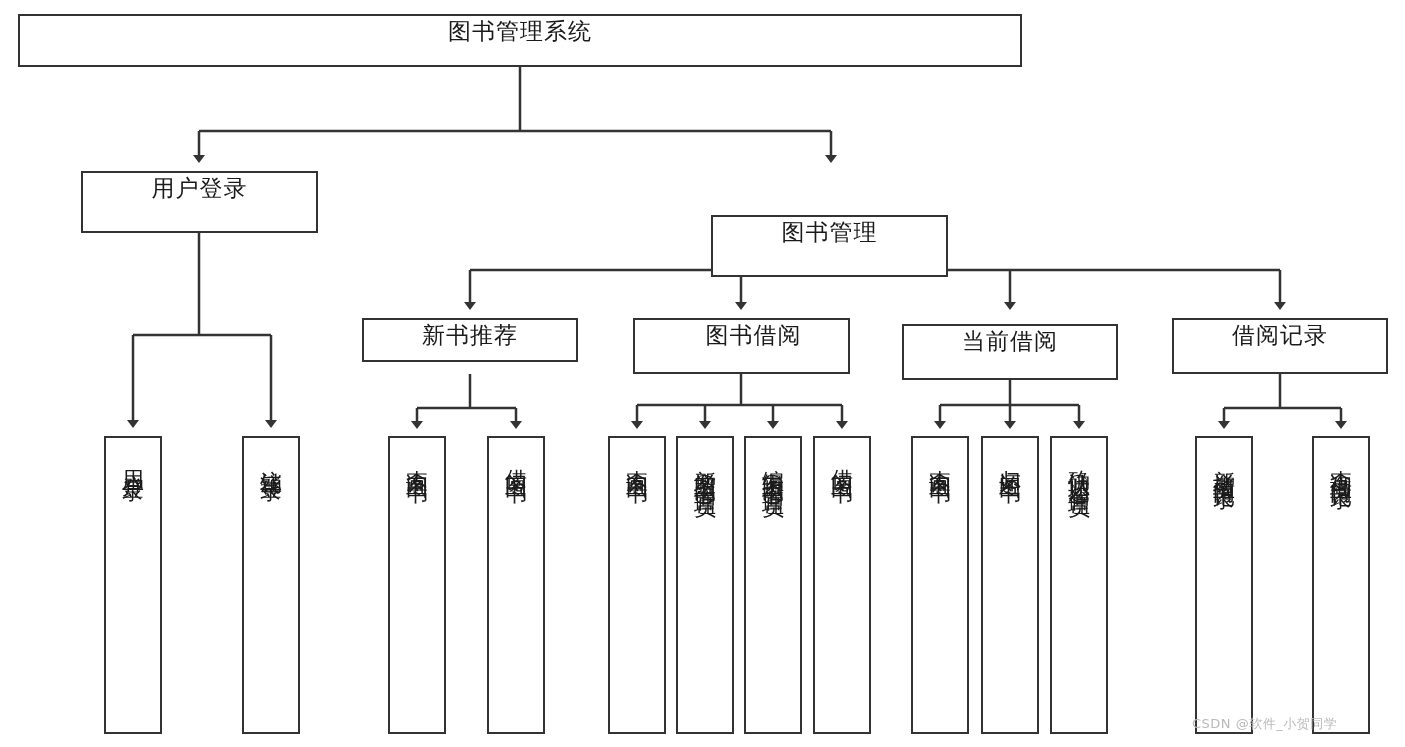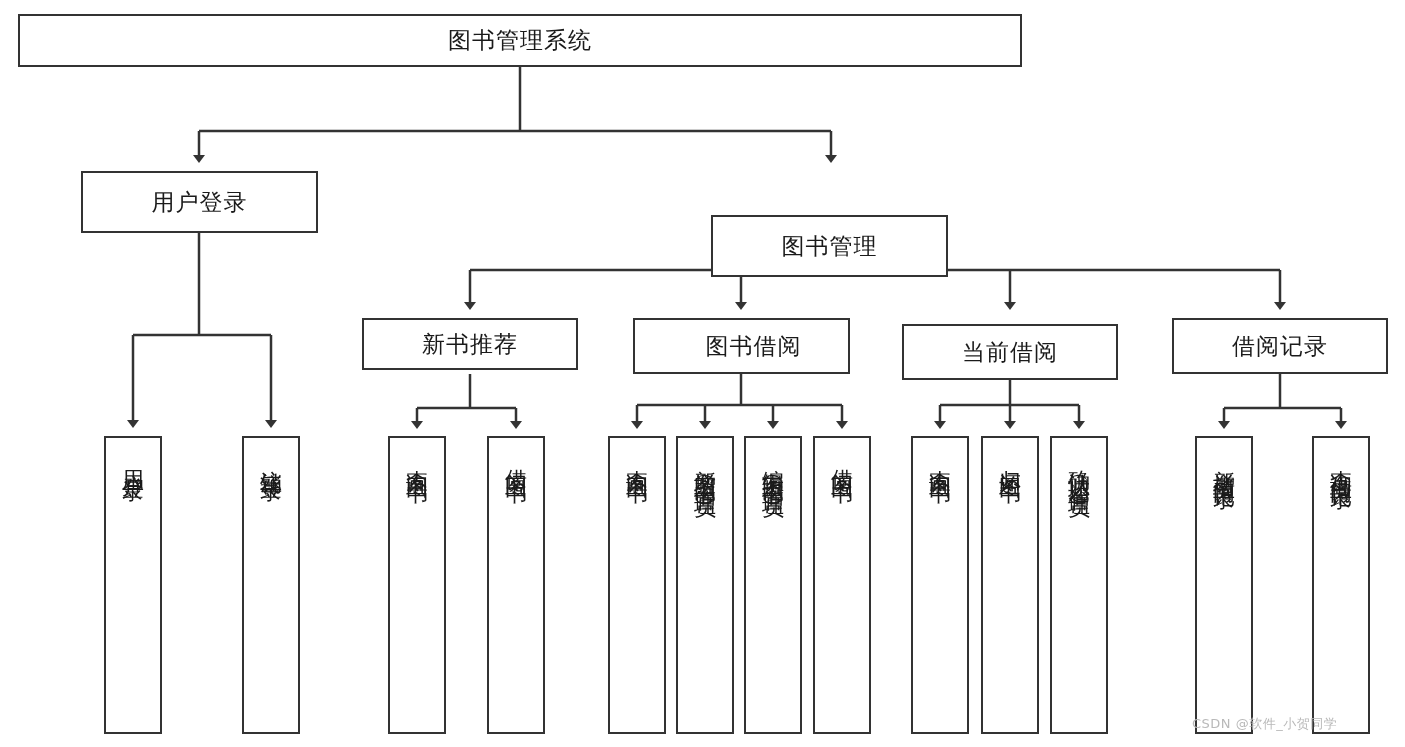--- a/index.html
+++ b/index.html
@@ -24,21 +24,21 @@
     width: 1405px;
     height: 747px;
     pointer-events: none;
   }
   .node {
     position: absolute;
     box-sizing: border-box;
     background: #ffffff;
     border: 2.5px solid #333333;
     display: flex;
-    align-items: center;
+    align-items: flex-start;
     justify-content: center;
     color: #1a1a1a;
   }
   .node.horiz {
     font-size: 23px;
     letter-spacing: 1px;
   }
   .node.vert {
     font-size: 22px;
     padding-top: 14px;
@@ -119,21 +119,21 @@
     <span>图书管理系统</span>
   </div>
 
   <div class="node horiz" style="left:81px; top:171px; width:237px; height:62px;">
     <span>用户登录</span>
   </div>
   <div class="node horiz" style="left:711px; top:171px; width:237px; height:62px;margin-top:44px;">
     <span>图书管理</span>
   </div>
 
-  <div class="node horiz" style="left:362px; top:318px; width:216px; height:52px;">
+  <div class="node horiz" style="left:362px; top:318px; width:216px; height:44px;">
     <span>新书推荐</span>
   </div>
   <div class="node horiz" style="left:633px; top:318px; width:217px; height:56px;padding-left:24px;">
     <span>图书借阅</span>
   </div>
   <div class="node horiz" style="left:902px; top:324px; width:216px; height:56px;">
     <span>当前借阅</span>
   </div>
   <div class="node horiz" style="left:1172px; top:318px; width:216px; height:56px;">
     <span>借阅记录</span>

